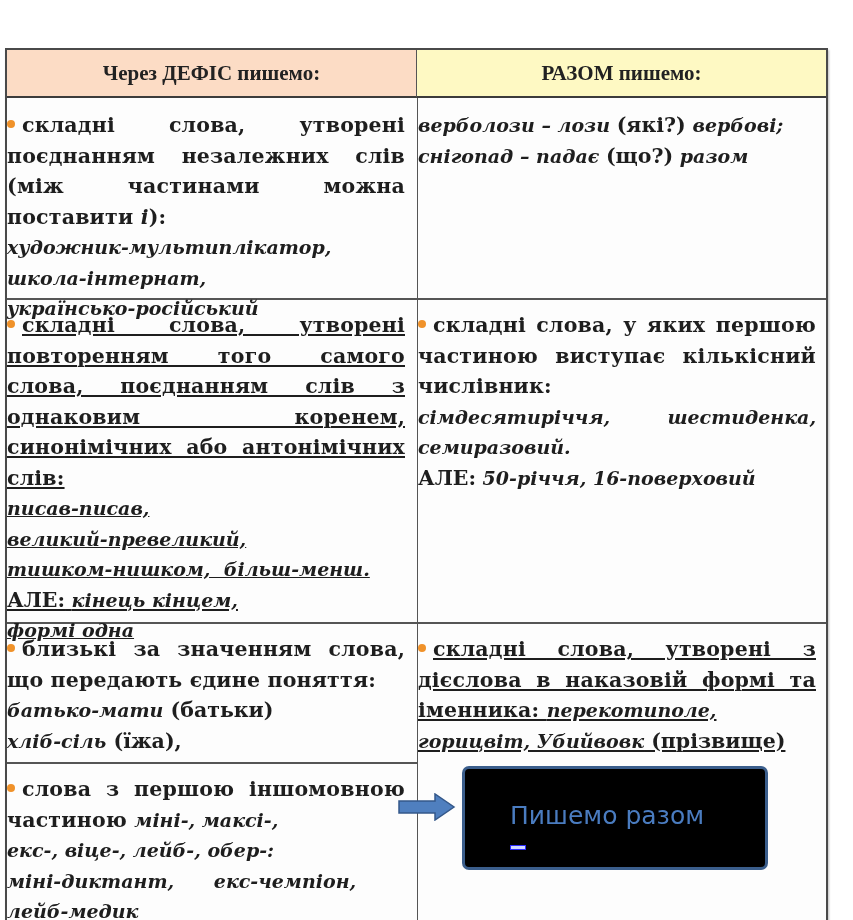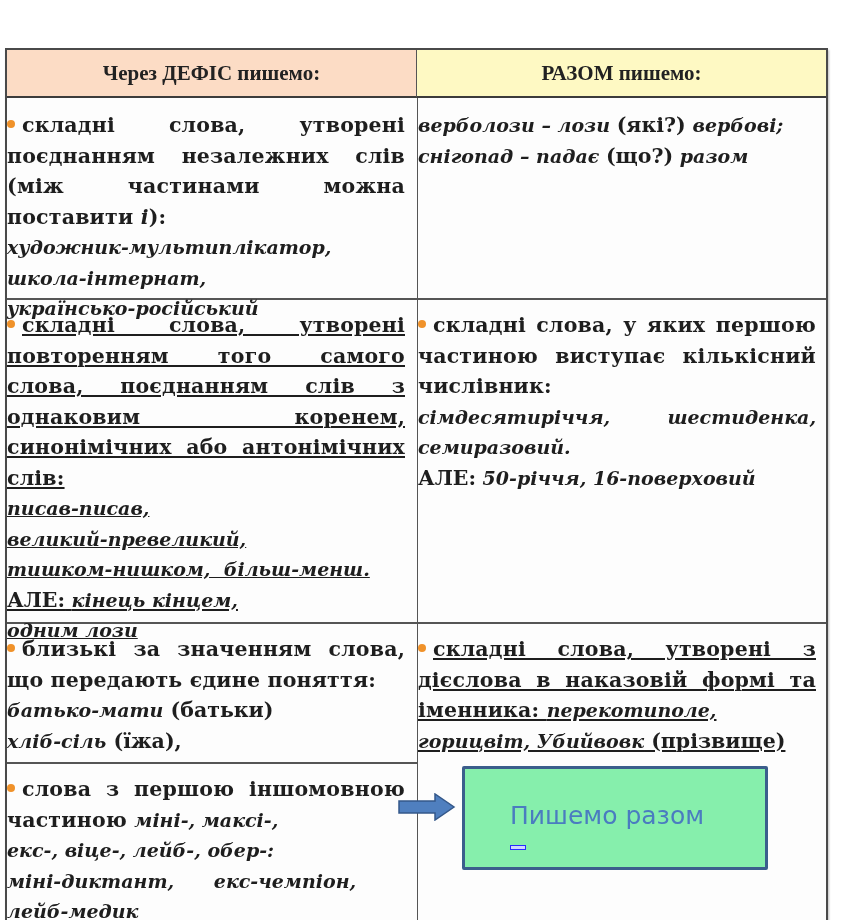--- a/index.html
+++ b/index.html
@@ -17,21 +17,21 @@
   .hline { position:absolute; height:2px; background:#555; }
   .cell { position:absolute; box-sizing:border-box; padding:10px 12px 0 0;
           font-size:20.5px; line-height:30.5px; text-align:justify; }
   .cell p { margin:0; }
   .bullet { display:inline-block; width:8px; height:8px; border-radius:50%; background:#f0922a;
             vertical-align:middle; margin-right:7px; position:relative; top:-3px; }
   .b { font-weight:bold; letter-spacing:0.2px; }
   .ex { font-style:italic; font-weight:bold; font-family:"DejaVu Serif",serif; font-size:19px; }
   .reg { font-weight:bold; }
   .note { position:absolute; left:462px; top:766px; width:306px; height:104px; box-sizing:border-box;
-          border:3px solid #3b5e8c; background:#86efac; border-radius:2px; }
+          border:3px solid #3b5e8c; background:#000000; border-radius:7px; }
   .note-text { position:absolute; left:45px; top:32px; font-family:"DejaVu Sans","Liberation Sans",sans-serif;
                font-size:25px; color:#4a7cc0; }
   .caret { position:absolute; left:45px; top:76px; width:14px; height:3px; border:1px solid #2b2bff; background:#cfd7ff; }
   .arrow { position:absolute; left:398px; top:793px; }
 </style>
 </head>
 <body>
 
 <div class="table">
   <div class="hdr left">
@@ -56,21 +56,21 @@
     <p><span class="ex">верболози</span><span class="ex"> – лози </span><span class="reg">(які?)</span><span class="ex"> вербові;</span></p>
     <p><span class="ex">снігопад</span><span class="ex"> – падає </span><span class="reg">(що?)</span><span class="ex"> разом</span></p>
   </div>
 
   <div class="cell" style="left:0;top:250px;width:410px;text-decoration:underline;">
     <p class="b"><span class="bullet"></span><span>складні слова, утворені повторенням того самого слова, поєднанням слів з однаковим коренем, синонімічних або антонімічних слів:</span></p>
     <p class="ex">писав-писав,</p>
     <p class="ex">великий-превеликий,</p>
     <p class="ex" style="white-space:pre;">тишком-нишком,  більш-менш.</p>
     <p><span class="reg">АЛЕ:</span> <span class="ex">кінець кінцем,</span></p>
-    <p class="ex">одним лози</p>
+    <p class="ex">формі одна</p>
   </div>
 
   <div class="cell" style="left:411px;top:250px;width:410px;">
     <p class="b"><span class="bullet"></span><span>складні слова, у яких першою частиною виступає кількісний числівник:</span></p>
     <p class="ex">сімдесятиріччя, шестиденка, семиразовий.</p>
     <p><span class="reg">АЛЕ:</span> <span class="ex">50-річчя, 16-поверховий</span></p>
   </div>
 
   <div class="cell" style="left:0;top:574px;width:410px;">
     <p class="b"><span class="bullet"></span><span>близькі за значенням слова, що передають єдине поняття:</span></p>

